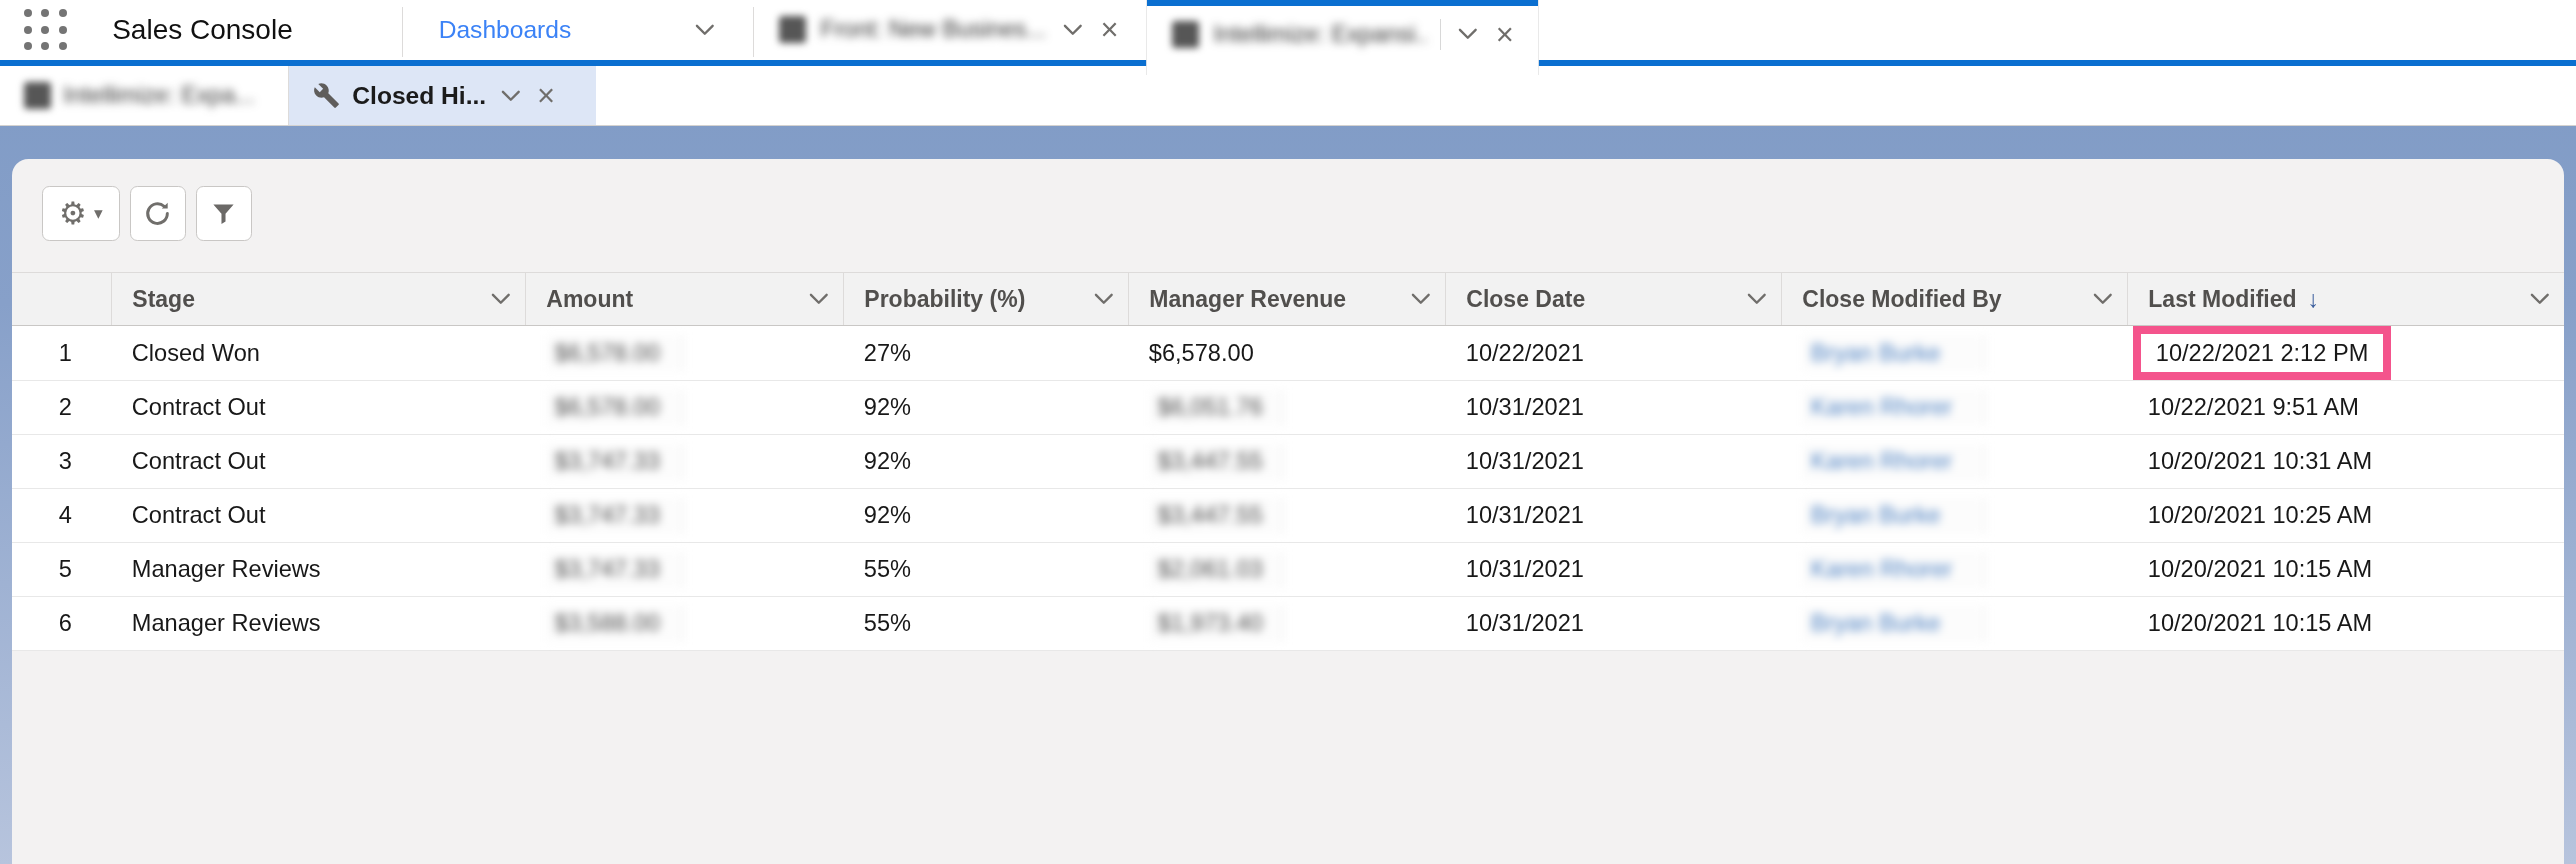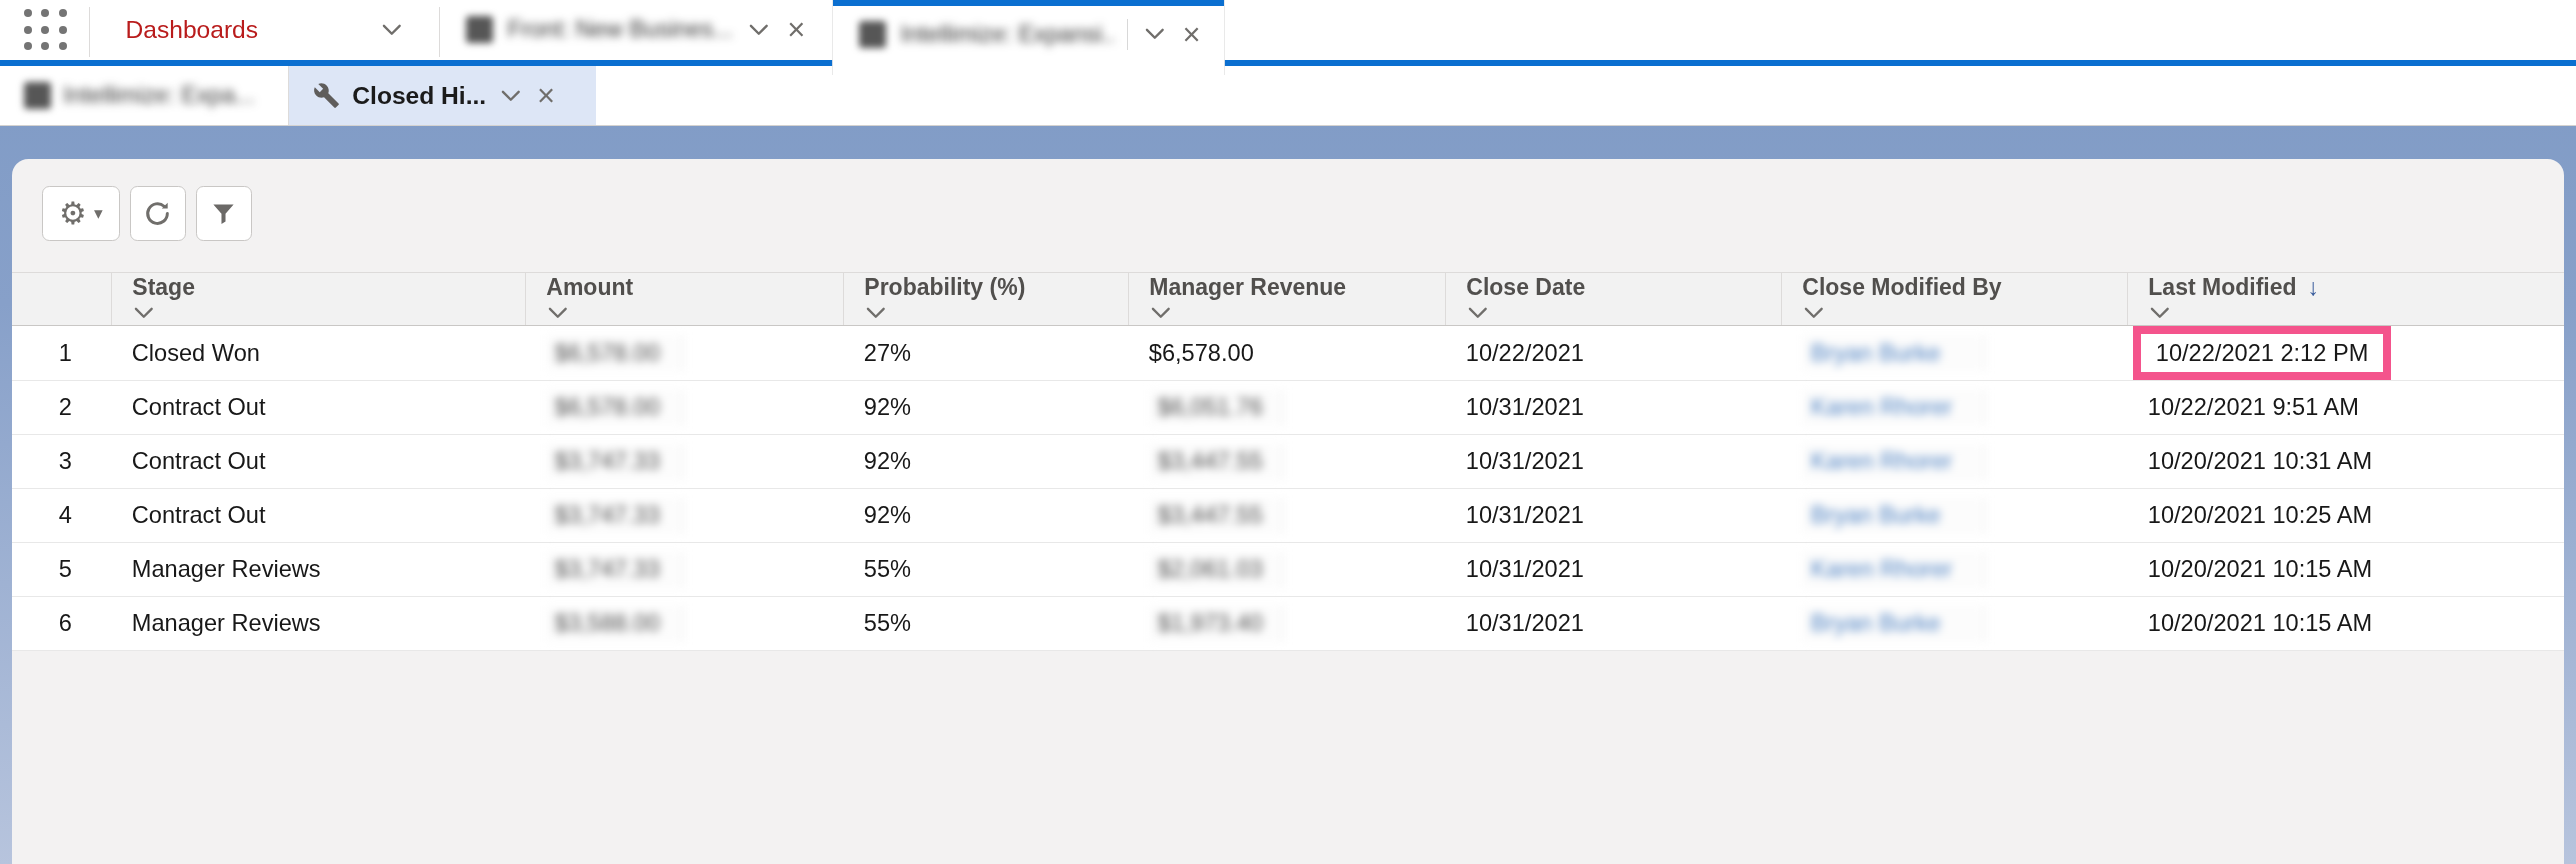--- a/index.html
+++ b/index.html
@@ -9,21 +9,21 @@
 
   
   .global-nav { position:relative; height:66px; background:#fff; display:flex; align-items:stretch; z-index:5; }
   .global-nav::after { content:""; position:absolute; left:0; right:0; bottom:0; height:6.4px; background:#0b6fd0; z-index:1; }
   .waffle { width:47px; height:44px; margin:9px 18px 0 23.6px; display:grid;
     grid-template-columns:repeat(3,1fr); gap:5.5px; align-self:flex-start; cursor:pointer; }
   .waffle i { width:8.2px; height:8.2px; border-radius:50%; background:#747474; }
   .app-name { font-size:28px; color:#111; display:flex; align-items:center; padding:0 109px 6.4px 23.6px; }
   .nav-divider { width:0.9px; background:#dddbda; margin:7.3px 0 9px 0; }
   .nav-dash { display:flex; align-items:center; justify-content:space-between; width:350px; padding:0 36px 6.4px 36px; cursor:pointer; }
-  .nav-dash span { font-size:24.6px; color:#b91c1c; }
+  .nav-dash span { font-size:24.6px; color:#3b82f6; }
 
   .tabs-strip { display:flex; align-items:stretch; }
   .nav-tab { display:flex; align-items:center; gap:14.5px; padding:0 22px 6.4px 25.5px; width:393px; position:relative; cursor:pointer; }
   .nav-tab .tab-label { font-size:23.6px; color:#333; white-space:nowrap; overflow:hidden; }
   .nav-tab.active { background:#fff; border-top:6.4px solid #0b6fd0; height:75px; z-index:3;
     box-shadow:0.9px 0 0 #e7e7e7,-0.9px 0 0 #e7e7e7; padding-bottom:12.7px; width:391px; }
   .tab-inner-div { width:0.9px; height:31px; background:#d8d8d8; }
   .icon-blur { width:27px; height:27px; border-radius:3.6px; background:#565656; filter:blur(3.6px); flex:0 0 auto; }
   .blur-text { filter:blur(4.5px); }
   .close-x { font-size:31px; color:#706e6b; line-height:1; cursor:pointer; padding:0 1.8px; }
@@ -56,21 +56,21 @@
   .tb-btn.gear-btn { width:78px; }
   .tb-btn.sq { width:56px; }
   .gear-glyph { font-size:31px; line-height:1; }
   .caret-sm { font-size:17.3px; }
 
   
   table.grid { width:100%; border-collapse:collapse; margin-top:22px; table-layout:fixed; background:#fff; }
   .grid th { background:#f2f2f2; height:53px; border-top:0.9px solid #dddbda; border-bottom:0.9px solid #c9c7c5;
     border-right:0.9px solid #dddbda; font-size:23px; font-weight:700; color:#514f4d; text-align:left; padding:0 12.7px 0 20px; cursor:pointer; }
   .grid th:last-child { border-right:none; }
-  .grid th .th-inner { display:flex; justify-content:space-between;flex-direction:column; }
+  .grid th .th-inner { display:flex; align-items:center; justify-content:space-between; }
   .grid th .th-label { white-space:nowrap; overflow:hidden; display:flex; align-items:center; gap:11px; }
   .sort-arrow { color:#3a5d9c; font-size:23.6px; font-weight:400; }
   .grid td { height:54px; border-bottom:0.9px solid #e8e8e8; font-size:23.6px; color:#181818; padding:0 12.7px 0 20px; background:#fff; white-space:nowrap; }
   .c-num { padding-left:47px !important; font-size:23px; color:#222; }
   .blurbox { display:inline-block; background:#fcfcfc; box-shadow:0.9px 0 0 #e3e3e3; padding:4.5px 9px; filter:blur(4.5px); color:#4c4c4c; }
   .c-amount .blurbox { width:136px; }
   .c-er .blurbox { width:133px; }
   .name-link { color:#4a7fc1; text-decoration:none; cursor:pointer; display:inline-block;
     background:#fcfcfc; box-shadow:0.9px 0 0 #e3e3e3; width:182px; padding:4.5px 9px; filter:blur(4.5px); }
   .highlight { display:inline-block; border:8.2px solid #f4548c; background:#fff; padding:5.5px 14.5px; margin-left:-14.5px; }
@@ -83,20 +83,21 @@
     <i></i>
       <i></i>
       <i></i>
       <i></i>
       <i></i>
       <i></i>
       <i></i>
       <i></i>
       <i></i>
   </div>
+  <div class="app-name">Sales Console</div>
   <div class="nav-divider"></div>
   <div class="nav-dash">
     <span>Dashboards</span>
     <svg class="chev" width="23.6" height="23.6" viewBox="0 0 24 24">
         <path d="M4 8l8 8 8-8" fill="none" stroke="#706e6b" stroke-width="2.4" stroke-linecap="round" stroke-linejoin="round"></path>
       </svg>
   </div>
   <div class="nav-divider"></div>
   <div class="tabs-strip" id="nav-tabs">
       <div class="nav-tab">

